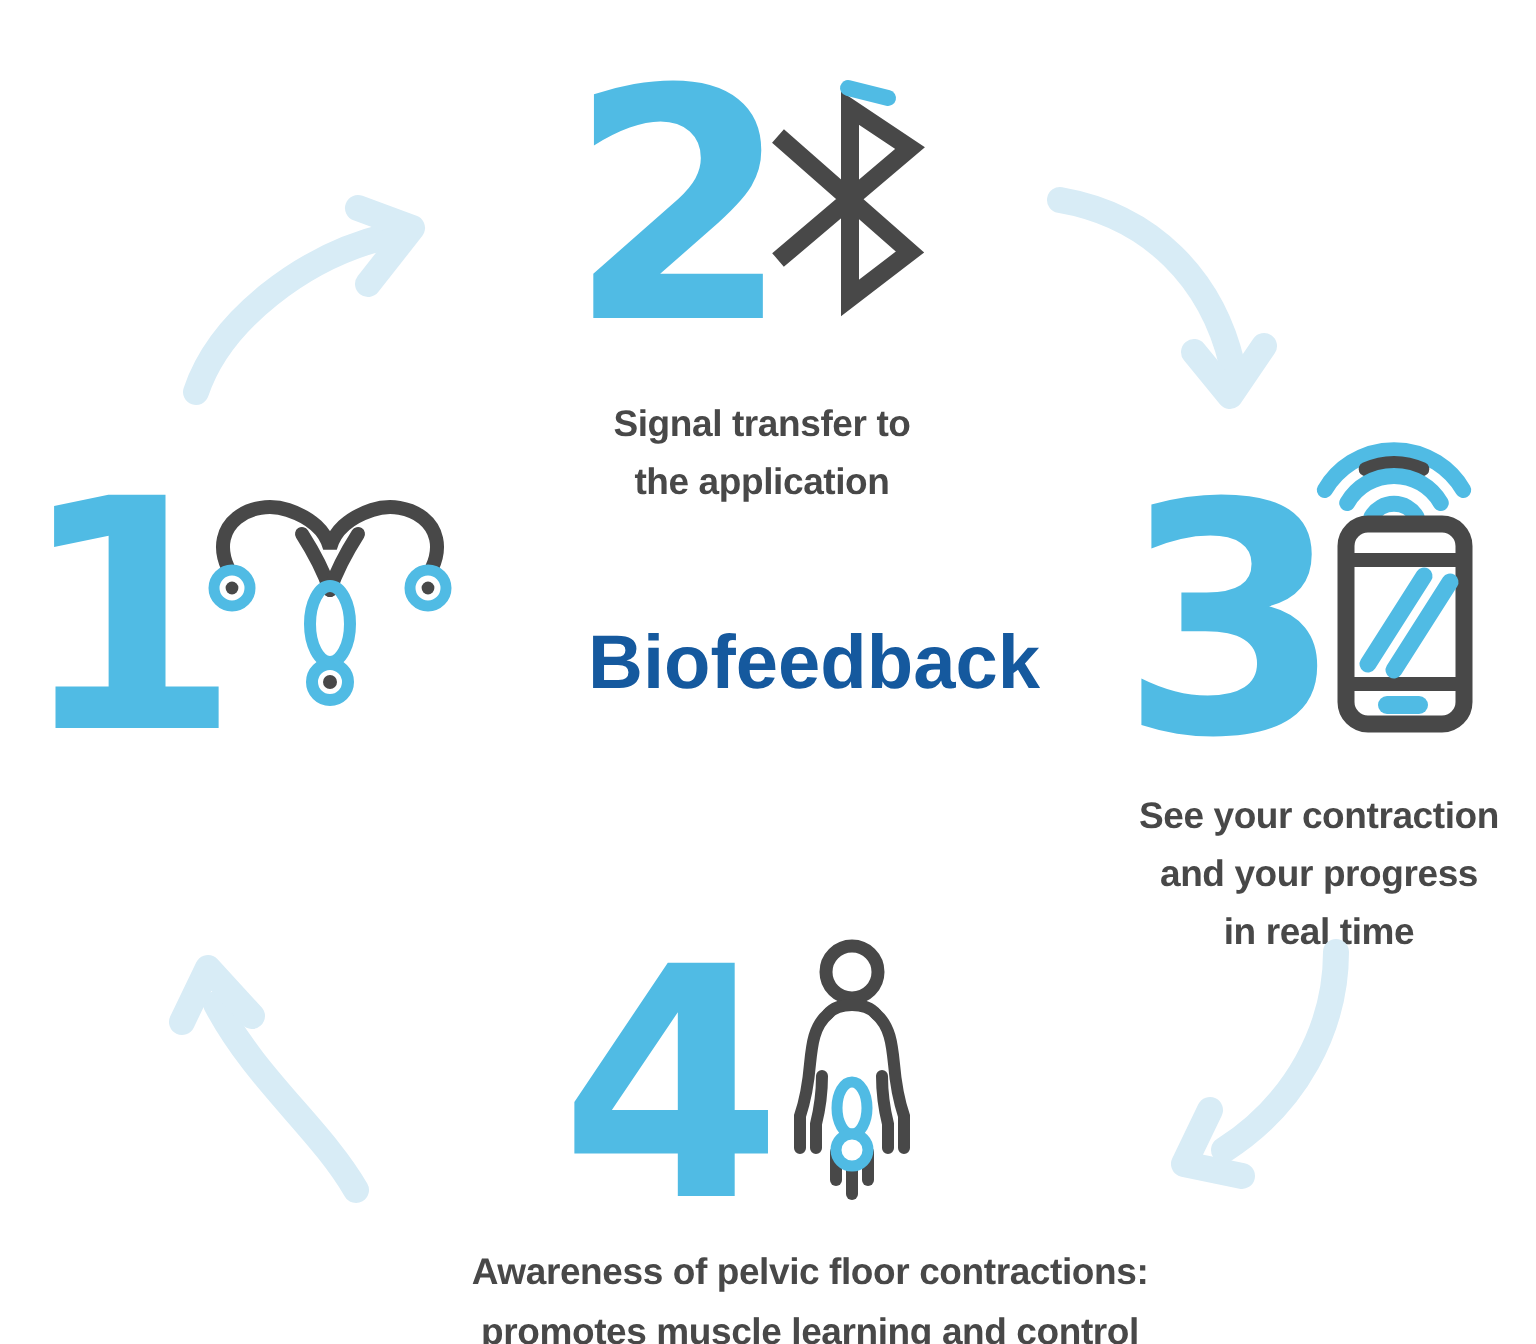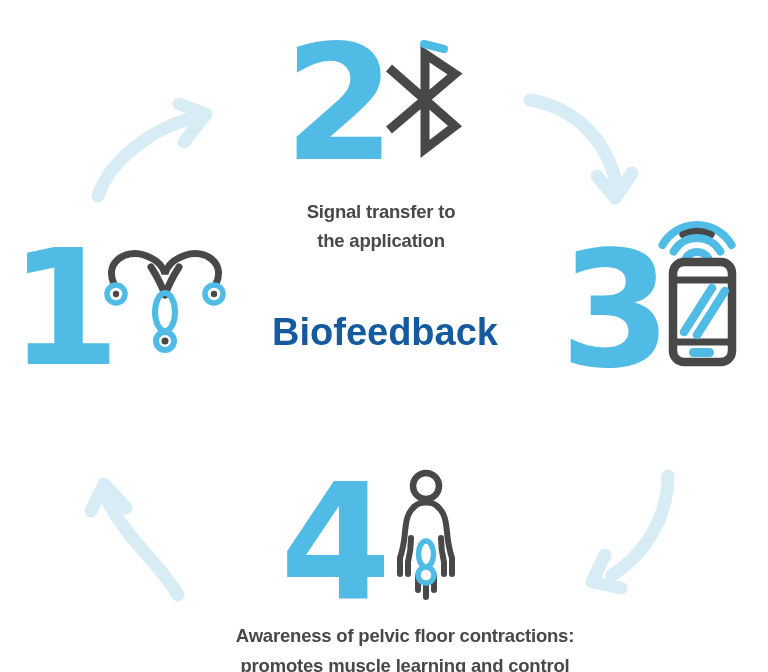--- a/index.html
+++ b/index.html
@@ -23,21 +23,21 @@
   .caption{
     position:absolute;
     color:var(--dark-gray);
     font-weight:bold;font-size:18.5px;line-height:29px;letter-spacing:-0.2px;
     text-align:center;white-space:pre-line;margin-top:21px;
   }
   .title{
     position:absolute;left:250px;top:310px;width:270px;
     color:var(--title-blue);
     font-weight:bold;font-size:38px;line-height:1.2;
-    text-align:center;
+    text-align:right;
   }
   svg{position:absolute;overflow:visible;display:block;}
   .sd{stroke:var(--dark-gray);fill:none;}
   .sa{stroke:var(--accent-blue);fill:none;}
   .sp{stroke:var(--pale-blue);fill:none;stroke-linecap:round;stroke-linejoin:round;stroke-width:13;}
   .fa{fill:var(--accent-blue);stroke:none;}
   .fd{fill:var(--dark-gray);stroke:none;}
   .rc{stroke-linecap:round;}
 </style>
 </head>
@@ -77,20 +77,23 @@
       <path class="sa rc" stroke-width="8" d="M 21.6 36.5 A 27 27 0 0 1 68.4 36.5"></path>
       <path class="sa rc" stroke-width="8" d="M 33.7 43.5 A 13 13 0 0 1 56.3 43.5"></path>
     </g>
     <rect class="sd" stroke-width="8.5" x="21" y="47" width="59" height="100" rx="11"></rect>
     <line class="sd" stroke-width="7" x1="25" y1="65" x2="76" y2="65"></line>
     <line class="sd" stroke-width="7" x1="25" y1="127" x2="76" y2="127"></line>
     <line class="sa rc" stroke-width="8.5" x1="32" y1="117" x2="60" y2="73"></line>
     <line class="sa rc" stroke-width="8.5" x1="45" y1="120" x2="73" y2="76"></line>
     <rect class="fa" x="37" y="133" width="25" height="9" rx="4.5"></rect>
   </svg>
+  <div class="caption" style="left:552px;top:372px;width:215px;">See your contraction
+and your progress
+in real time</div>
 
   <div class="num" style="left:280px;top:463px;">4</div>
   <svg style="left:395px;top:470px;" width="62" height="128" viewBox="0 0 62 128">
     <circle class="sd" stroke-width="6.5" cx="31" cy="16" r="13"></circle>
     <path class="sd rc" stroke-width="6" d="M 19 37 C 24 31, 38 31, 43 37"></path>
     <path class="sd rc" stroke-width="6" d="M 19 37 C 12 43, 11 52, 10 62 C 9 74, 7 82, 5 88 L 5 104"></path>
     <path class="sd rc" stroke-width="6" d="M 43 37 C 50 43, 51 52, 52 62 C 53 74, 55 82, 57 88 L 57 104"></path>
     <path class="sd rc" stroke-width="6" d="M 13 104 L 13 92 C 15 84, 16 76, 16 68"></path>
     <path class="sd rc" stroke-width="6" d="M 49 104 L 49 92 C 47 84, 46 76, 46 68"></path>
     <line class="sd rc" stroke-width="6" x1="23" y1="106" x2="23" y2="120"></line>

